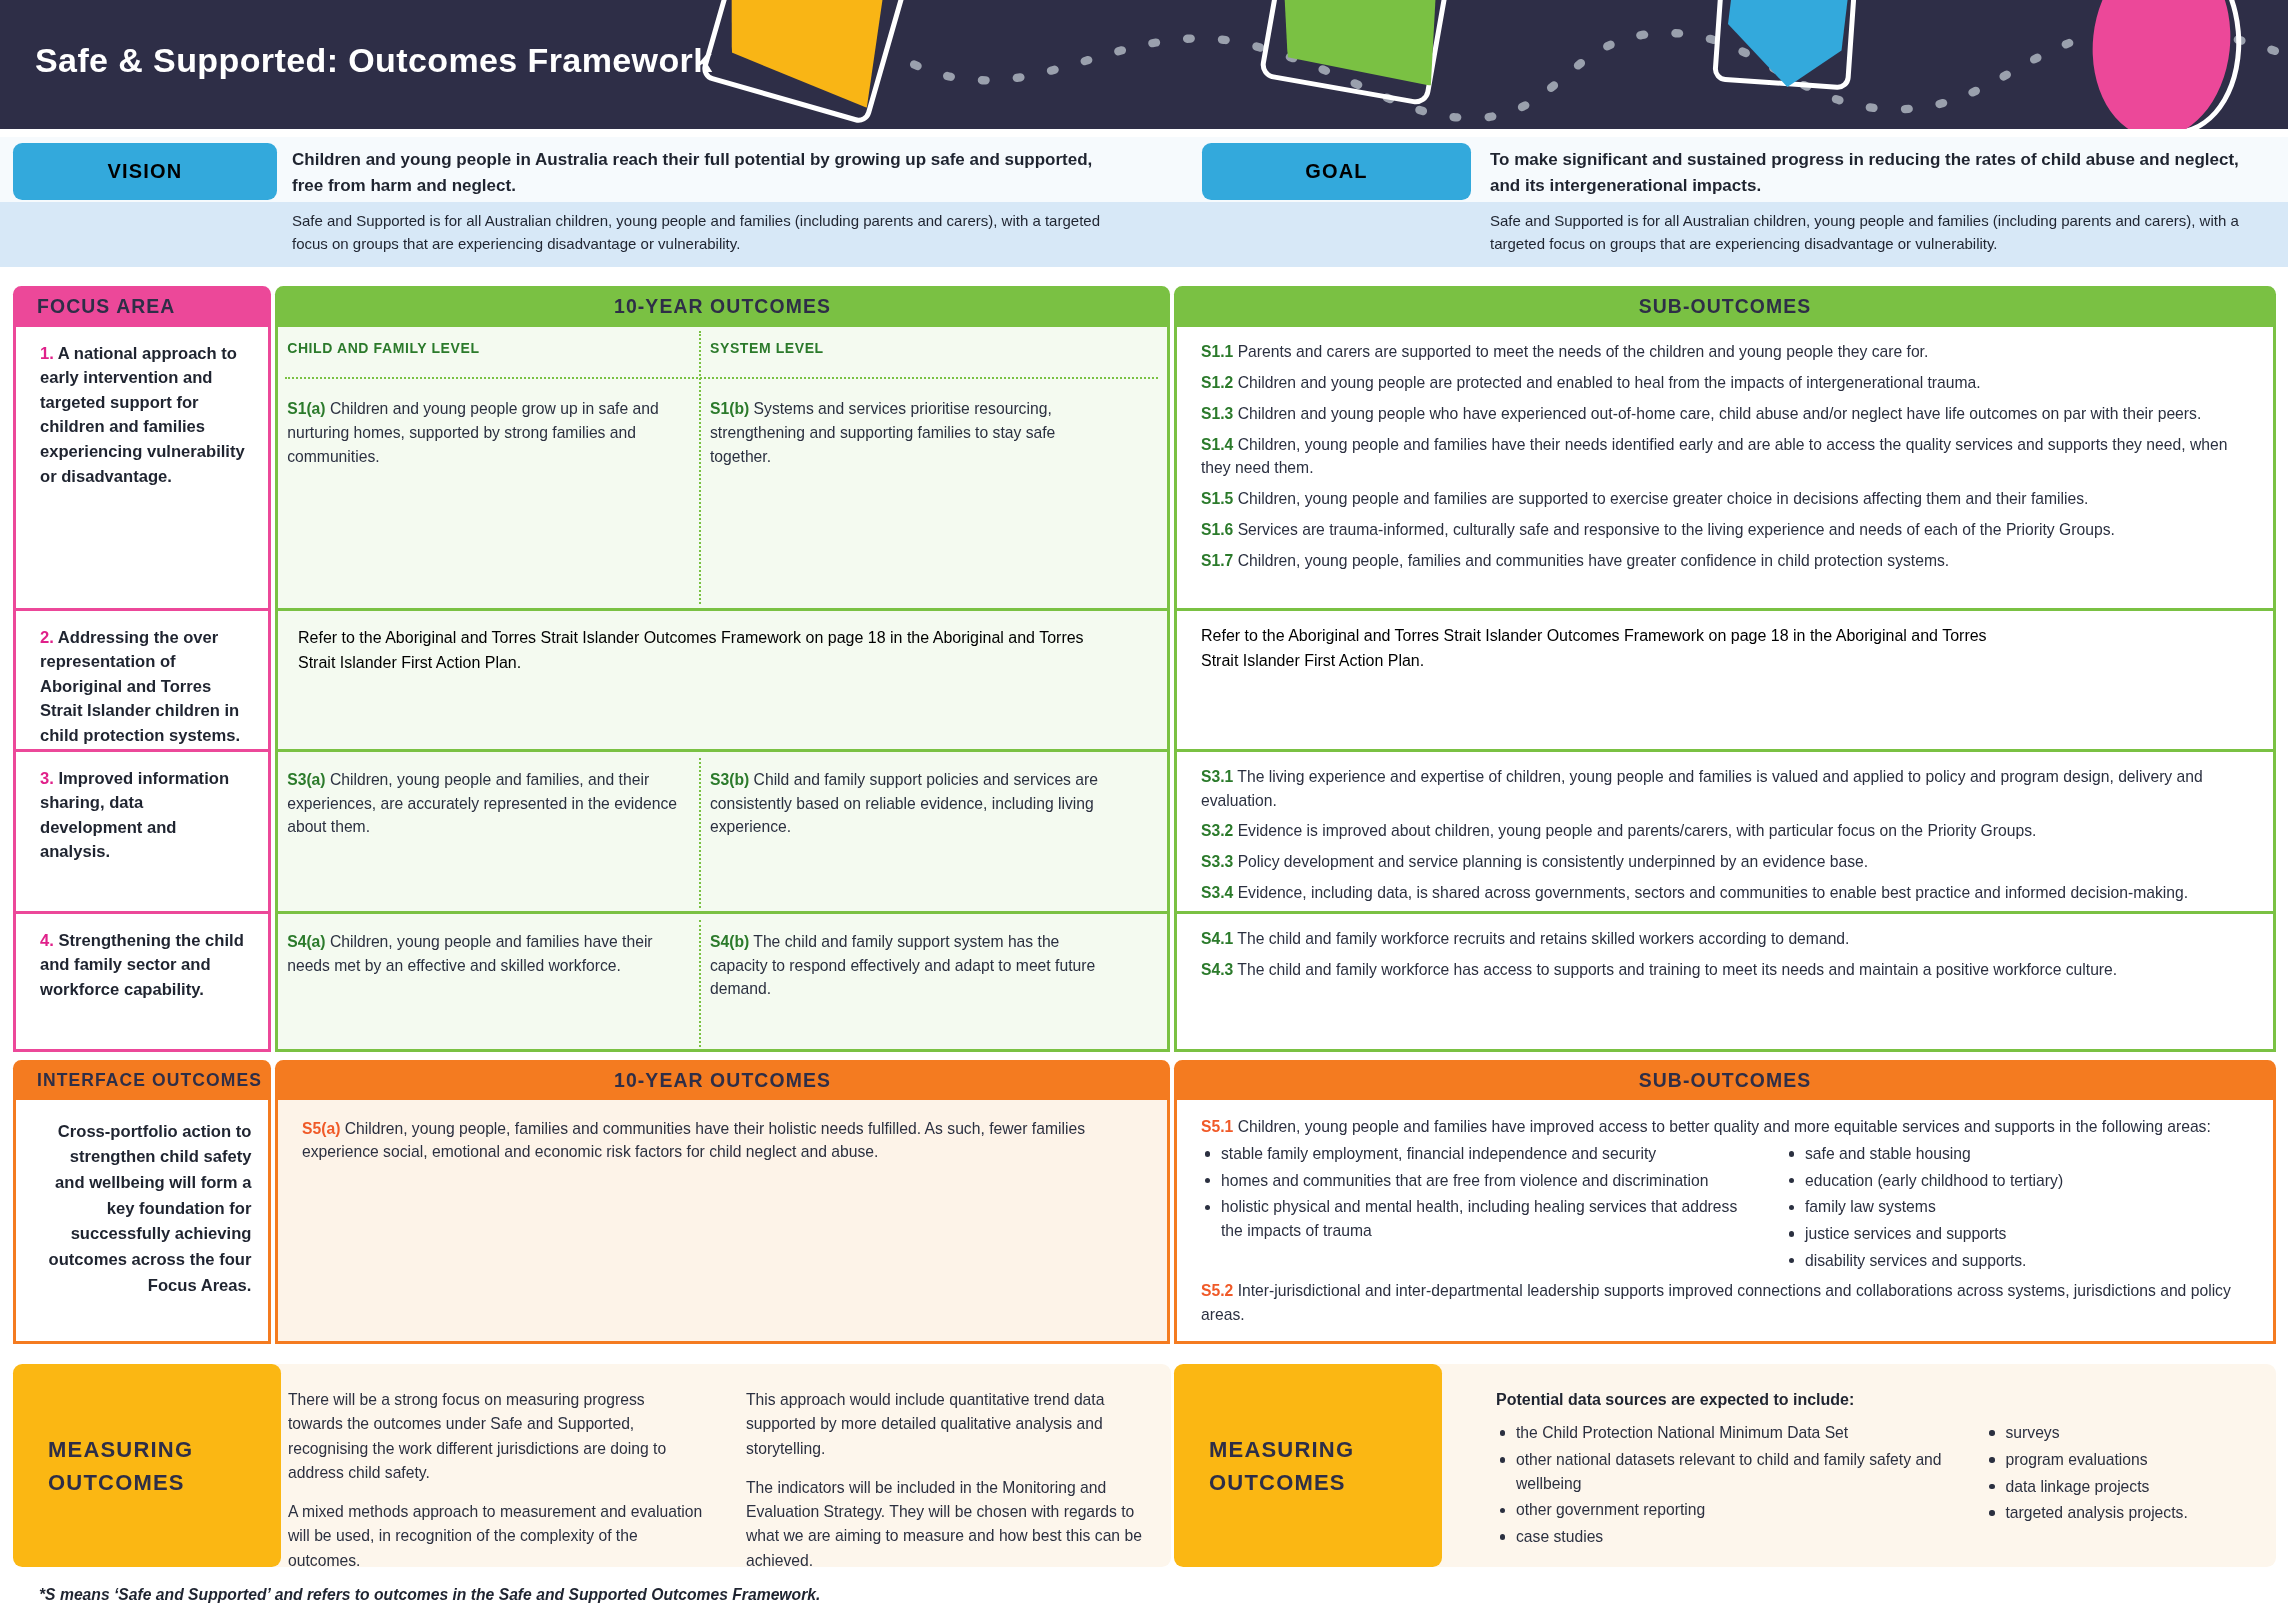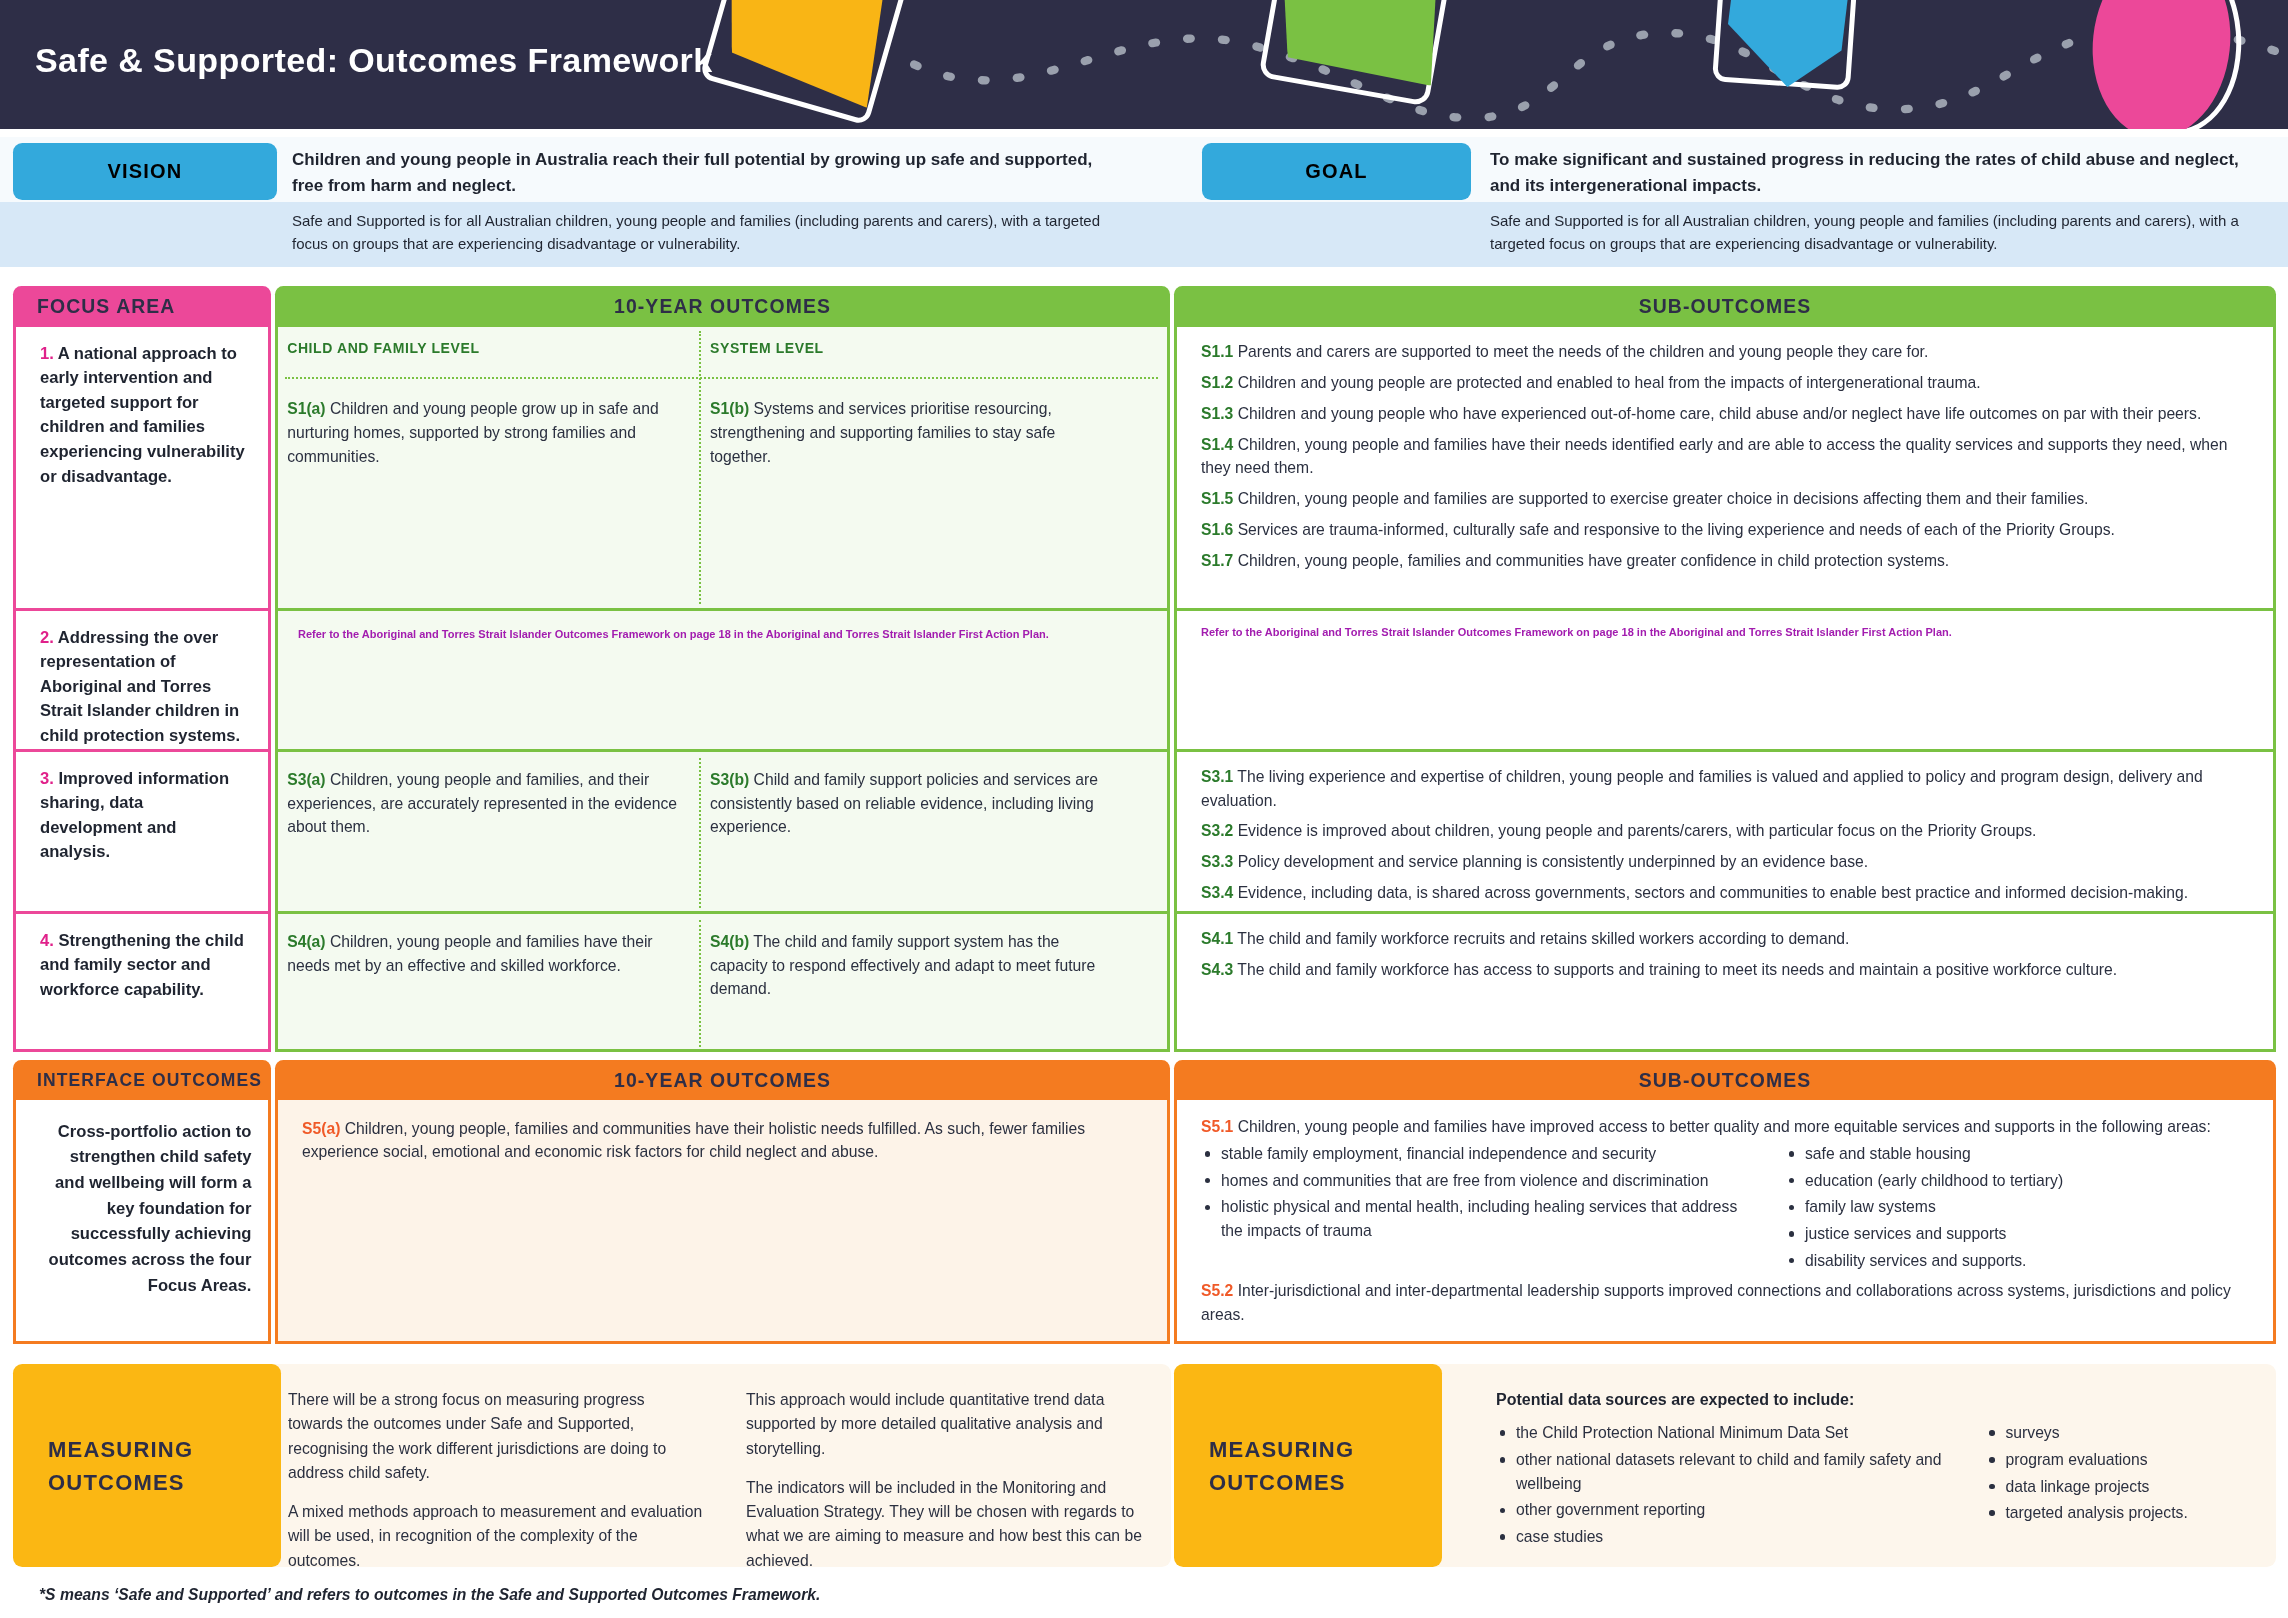--- a/index.html
+++ b/index.html
@@ -211,24 +211,23 @@
   .oc-code { font-weight: 700; color: #2b7a2b; }
 
   .sub-item {
     font-size: 15.7px;
     line-height: 1.5;
     color: #2b3040;
     margin-bottom: 7.4px;
   }
   .sub-code { font-weight: 700; color: #2b7a2b; }
   .plain-note {
-    font-size: 11px;
+    font-size: 16px;
     line-height: 1.55;
-    color: #a21caf;
-    font-weight: bold;
+    color: #000000;
   }
 
   
   .if-focus {
     background: #ffffff;
     border-left: 3.7px solid #f47b20;
     border-right: 3.7px solid #f47b20;
     border-bottom: 3.7px solid #f47b20;
     padding: 18.5px 16.6px 9.2px 24px;
   }

